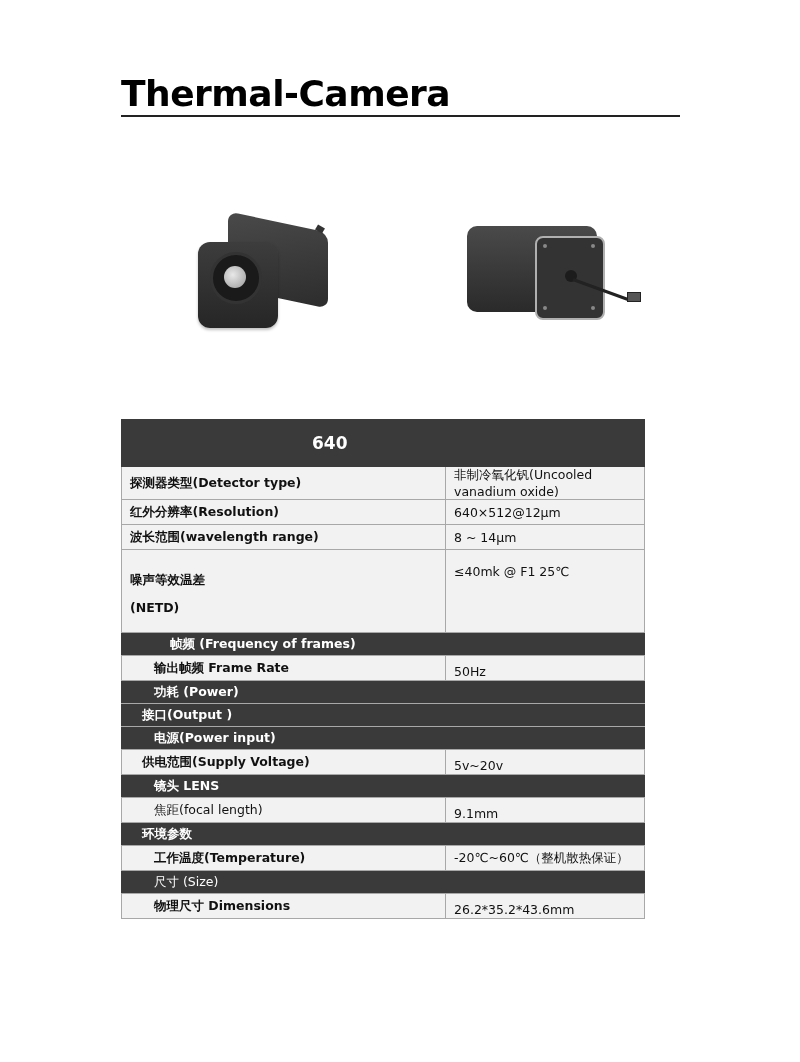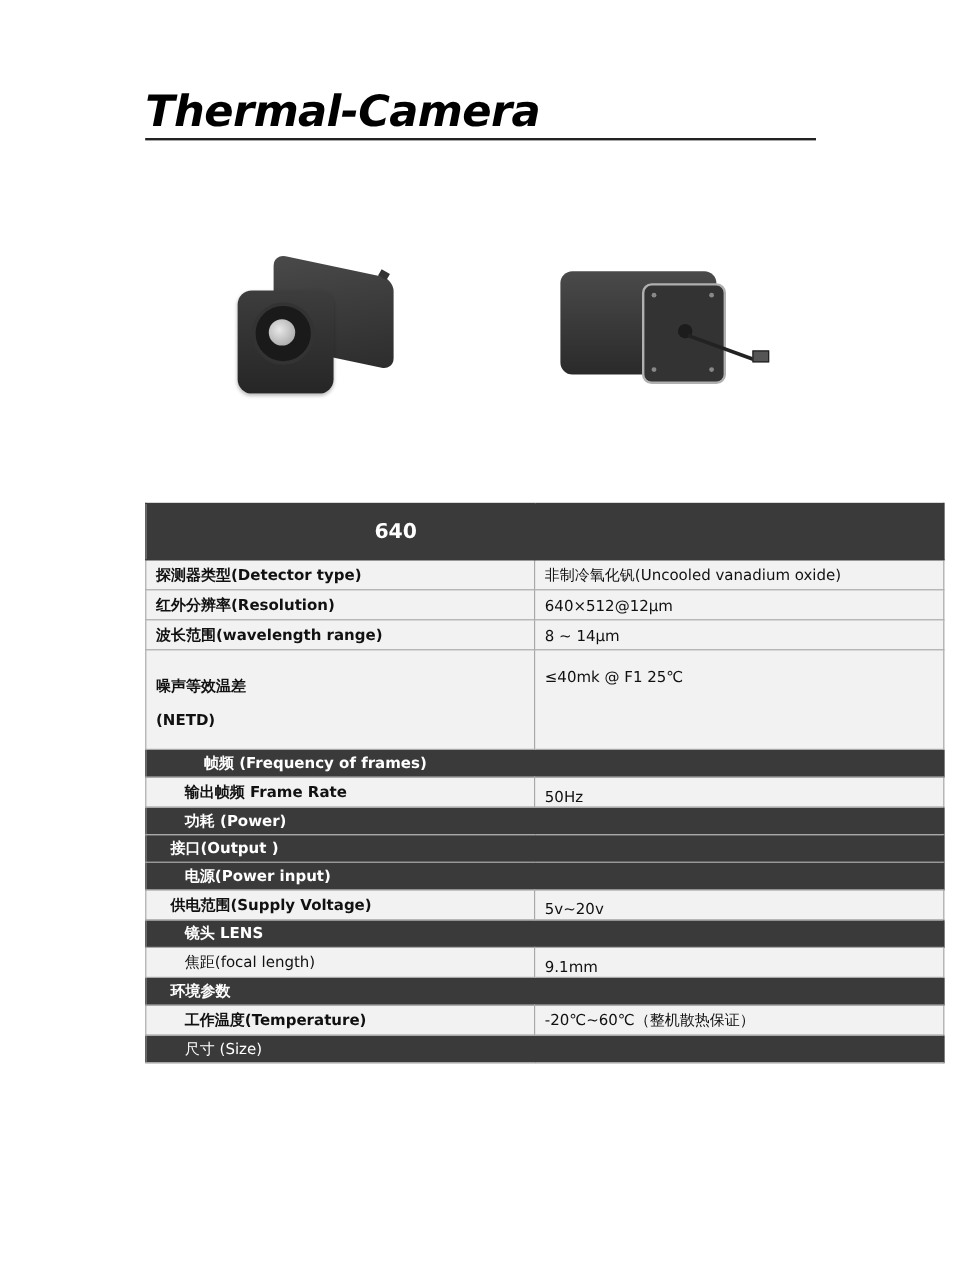--- a/index.html
+++ b/index.html
@@ -1,38 +1,38 @@
 <!DOCTYPE html>
 <html><head>
 <meta charset="utf-8">
 <style>
   html, body { margin: 0; padding: 0; background: #ffffff; }
   body { width: 800px; height: 1062px; position: relative; font-family: "DejaVu Sans", "Liberation Sans", sans-serif; color: #111; }
-  .title { position: absolute; left: 121px; top: 72px; font-size: 36px; font-weight: bold; letter-spacing: -0.5px; color: #000; line-height: 44px; font-style: italic; }
+  .title { position: absolute; left: 121px; top: 72px; font-size: 36px; font-weight: bold; letter-spacing: -0.5px; color: #000; line-height: 44px; }
   .title-rule { position: absolute; left: 121px; top: 115px; width: 559px; height: 2px; background: #222; }
 
   .cam { position: absolute; }
   
   .cam1 { left: 198px; top: 222px; width: 132px; height: 106px; }
   .cam1 .body { position: absolute; left: 30px; top: 0; width: 100px; height: 76px; background: linear-gradient(160deg, #4a4a4a, #2c2c2c); border-radius: 10px; transform: skewY(12deg); }
   .cam1 .face { position: absolute; left: 0; top: 20px; width: 80px; height: 86px; background: linear-gradient(180deg, #3d3d3d, #262626); border-radius: 12px; box-shadow: 0 2px 3px rgba(0,0,0,0.25); }
   .cam1 .lens-ring { position: absolute; left: 12px; top: 30px; width: 46px; height: 46px; border-radius: 50%; background: #1a1a1a; border: 3px solid #333; }
   .cam1 .lens { position: absolute; left: 26px; top: 44px; width: 22px; height: 22px; border-radius: 50%; background: radial-gradient(circle at 40% 40%, #e8e8e8, #9a9a9a); }
   .cam1 .stub { position: absolute; left: 118px; top: 4px; width: 8px; height: 6px; background: #333; transform: rotate(30deg); }
 
   
   .cam2 { left: 467px; top: 226px; width: 175px; height: 92px; }
   .cam2 .body { position: absolute; left: 0; top: 0; width: 130px; height: 86px; background: linear-gradient(180deg, #4a4a4a, #2a2a2a); border-radius: 10px; }
   .cam2 .back { position: absolute; left: 68px; top: 10px; width: 66px; height: 80px; background: #333; border-radius: 8px; border: 2px solid #b0b0b0; }
   .cam2 .screw { position: absolute; width: 4px; height: 4px; border-radius: 50%; background: #888; }
   .cam2 .cable { position: absolute; left: 106px; top: 52px; width: 60px; height: 3px; background: #222; transform: rotate(20deg); transform-origin: left center; }
   .cam2 .plug { position: absolute; left: 160px; top: 66px; width: 12px; height: 8px; background: #555; border: 1px solid #222; }
   .cam2 .boss { position: absolute; left: 98px; top: 44px; width: 12px; height: 12px; border-radius: 50%; background: #1c1c1c; }
 
-  table.spec { position: absolute; left: 121px; top: 419px; width: 666px; border-collapse: collapse; font-size: 12.5px; }
+  table.spec { position: absolute; left: 121px; top: 419px; width: 524px; border-collapse: collapse; font-size: 12.5px; }
   table.spec td { border: 1px solid #a8a8a8; padding: 0 8px; vertical-align: middle; }
   tr.head td { background: #3a3a3a; height: 46px; color: #fff; font-weight: bold; font-size: 17px; border-color: #3a3a3a; }
   tr.head td.head-label { padding-left: 190px; }
   tr.section td { background: #3a3a3a; color: #fff; font-weight: bold; height: 22px; border-color: #3a3a3a; border-bottom: 1px solid #a8a8a8; border-top: 1px solid #a8a8a8; }
   tr.section td.light { font-weight: normal; }
   tr.row td { background: #f2f2f2; height: 24px; }
   tr.row td.lab { width: 283px; font-weight: bold; }
   tr.row td.lab.norm { font-weight: normal; }
   tr.row td.val { color: #111; }
   tr.tall td { height: 66px; }
@@ -120,14 +120,18 @@
   <tr class="section">
     <td colspan="2" style="padding-left:20px">环境参数</td>
   </tr>
   <tr class="row">
     <td class="lab" style="padding-left:32px">工作温度(Temperature)</td>
     <td class="val">-20℃~60℃（整机散热保证）</td>
   </tr>
   <tr class="section">
     <td colspan="2" class="light" style="padding-left:32px">尺寸 (Size)</td>
   </tr>
+  <tr class="row">
+    <td class="lab" style="padding-left:32px">物理尺寸 Dimensions</td>
+    <td class="val"><span class="v-low">26.2*35.2*43.6mm</span></td>
+  </tr>
 </tbody>
   </table>
 
 </body></html>

